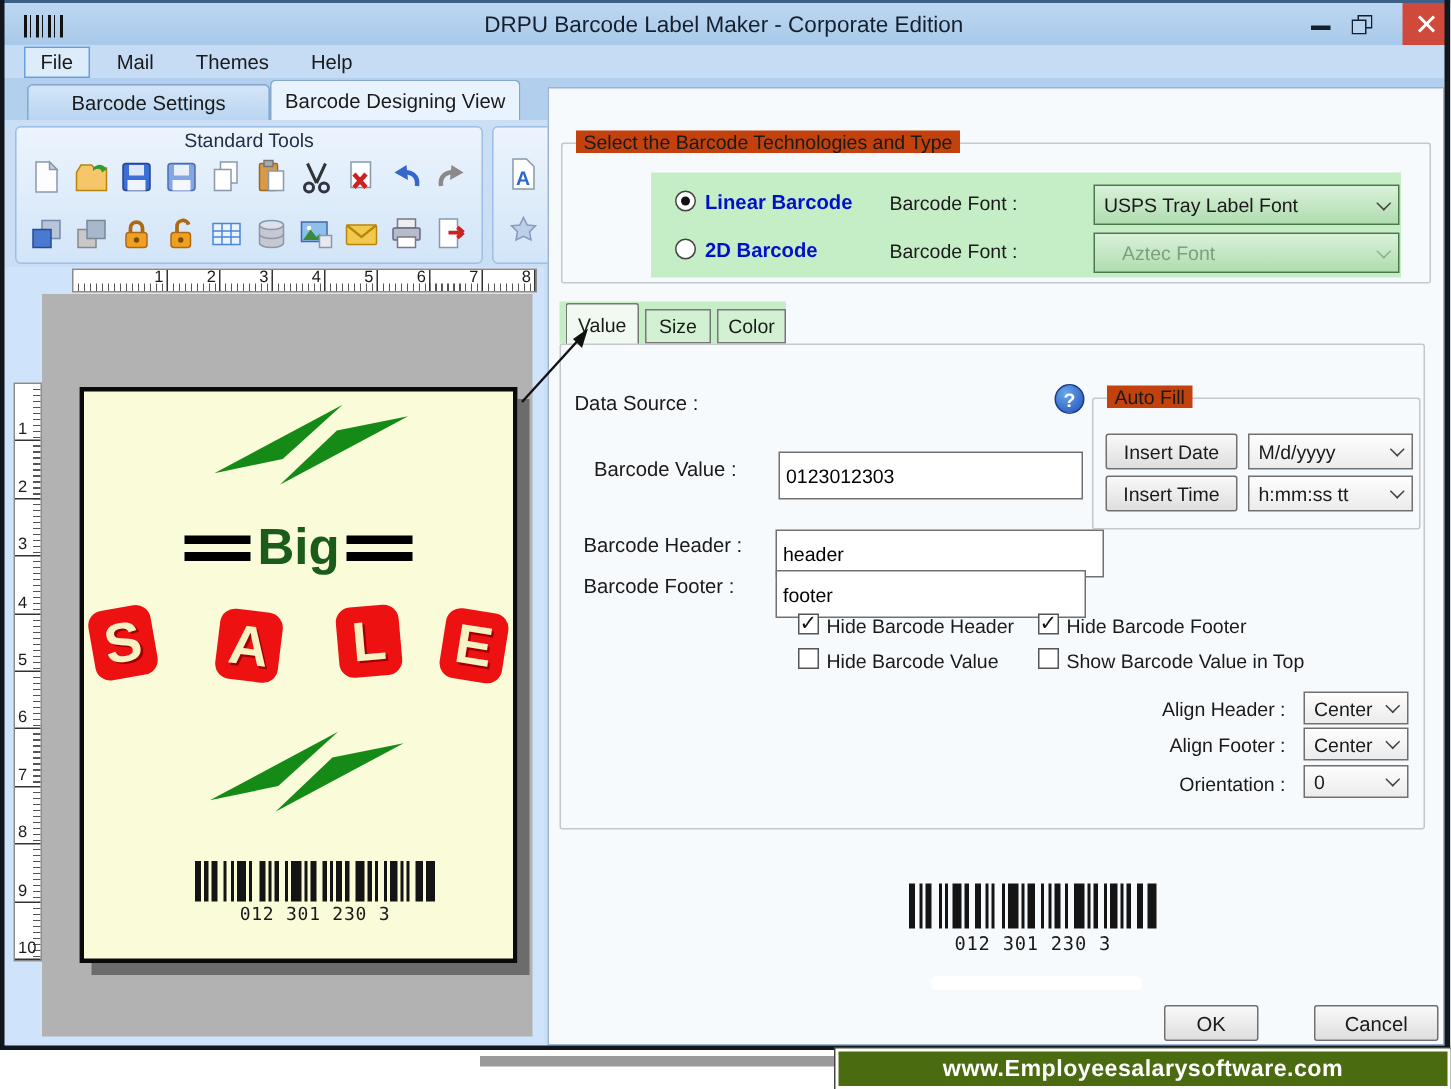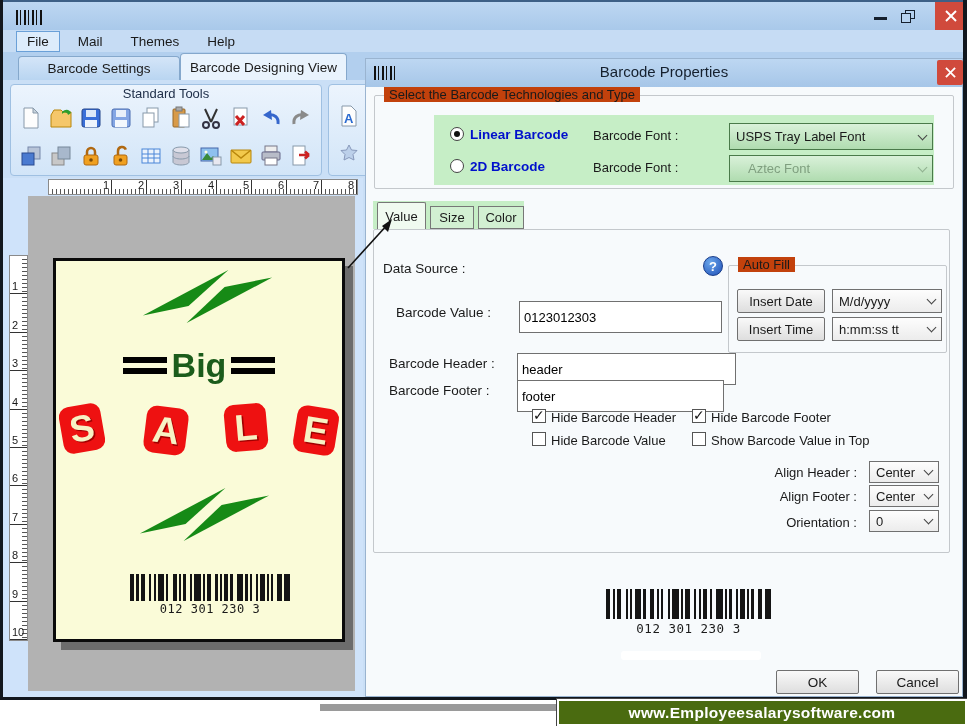--- a/index.html
+++ b/index.html
@@ -139,20 +139,21 @@
 </style>
 </head>
 <body>
 
 <div class="screen">
 
   <div class="app-window">
 
     <div class="titlebar">
       <div class="tb-icon bc-glyph"></div>
+      <div class="tb-title">DRPU Barcode Label Maker - Corporate Edition</div>
       <div class="btn-min"></div>
       <svg class="btn-restore" viewBox="0 0 14 13">
         <rect x="4.5" y="0.5" width="9" height="8" fill="none" stroke="#15202e"></rect>
         <rect x="0.5" y="3.5" width="9" height="9" fill="#b7d3f0" stroke="#15202e"></rect>
       </svg>
       <div class="btn-close">
         <svg width="12" height="12" viewBox="0 0 12 12" class="x-lines">
           <line x1="1" y1="1" x2="11" y2="11"></line>
             <line x1="11" y1="1" x2="1" y2="11"></line>
         </svg>
@@ -429,30 +430,20 @@
         <span class="v-cell">7</span>
         <span class="v-cell">8</span>
         <span class="v-cell">9</span>
         <span class="v-cell">10</span>
       </div>
     </div>
 
   </div>
 
   <div class="panel">
-    <div class="panel-header">
-      <div class="ph-icon bc-glyph"></div>
-      <div class="ph-title">Barcode Properties</div>
-      <div class="ph-close">
-        <svg width="11" height="11" viewBox="0 0 12 12" class="x-lines">
-          <line x1="1" y1="1" x2="11" y2="11"></line>
-            <line x1="11" y1="1" x2="1" y2="11"></line>
-        </svg>
-      </div>
-    </div>
 
     <div class="groupbox g-type">
       <span class="gb-title">Select the Barcode Technologies and Type</span>
     </div>
     <div class="green-rect"></div>
     <span class="radio on" style="left:84px;top:68px;"></span>
     <span class="blue-lbl" style="left:104px;top:68px;">Linear Barcode</span>
     <span class="plain-lbl" style="left:227px;top:69px;">Barcode Font :</span>
     <div class="dd green" style="left:363px;top:64px;width:204px;height:27px;">
       <span>USPS Tray Label Font</span>
@@ -576,21 +567,21 @@
           <span class="b" style="flex-grow: 1;"></span>
           <span style="flex-grow: 2;"></span>
           <span class="b" style="flex-grow: 2;"></span>
           <span style="flex-grow: 1;"></span>
           <span class="b" style="flex-grow: 3;"></span>
         </div>
       <div class="bc-num" style="font-size:12.5px;margin-top:2px;text-align:center;">012 301 230 3</div>
     </div>
     <div class="white-strip"></div>
 
-    <div class="pbtn" style="left:410px;top:611px;width:83px;height:24px;font-size:13.5px;">OK</div>
+    <div class="pbtn" style="left:410px;top:611px;width:63px;height:24px;font-size:13.5px;">OK</div>
     <div class="pbtn" style="left:510px;top:611px;width:83px;height:24px;font-size:13.5px;">Cancel</div>
   </div>
 
   <svg class="annot" viewBox="0 0 60 64">
     <line x1="8" y1="58" x2="48" y2="14" stroke="#111" stroke-width="1.6"></line>
     <polygon points="52,9 48,22 42,16" fill="#111"></polygon>
   </svg>
 
   <div class="shadow-strip"></div>
   <div class="site-bar">

